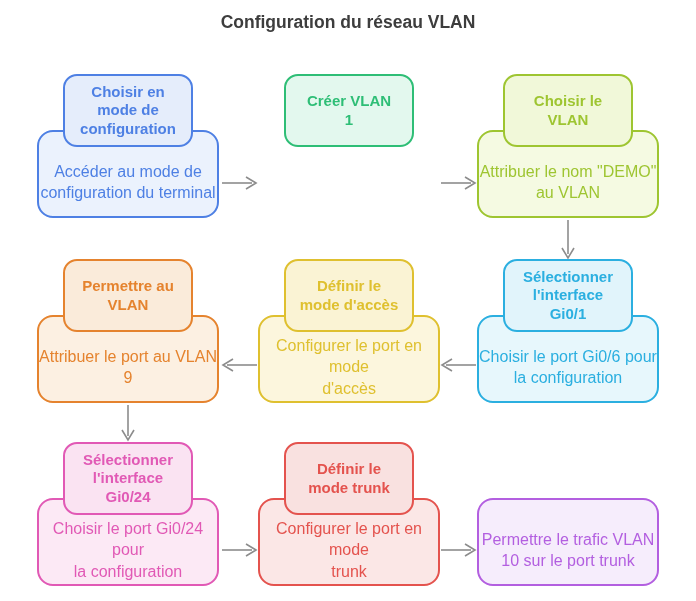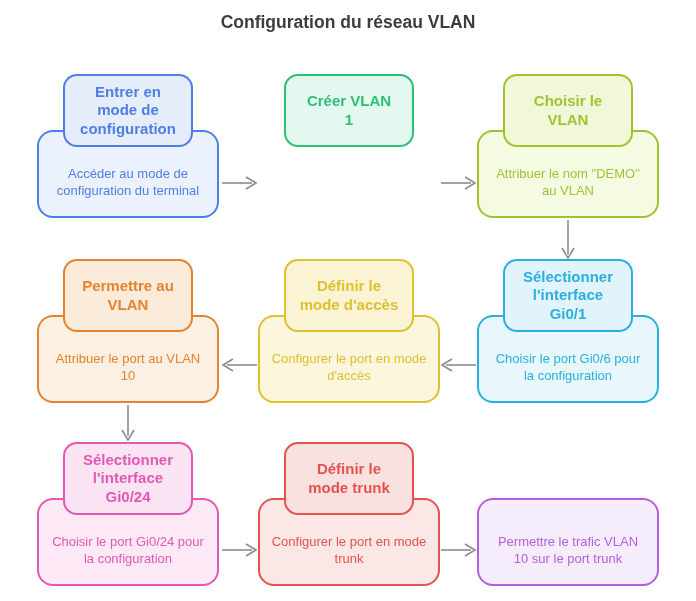--- a/index.html
+++ b/index.html
@@ -41,21 +41,21 @@
     border:2px solid var(--c,#888);
     background:var(--fill2,#f5f5f5);
     border-radius:16px;
     z-index:1;
     display:flex;align-items:center;justify-content:center;
     text-align:center;
     padding-top:16px;
   }
   .desc-box span{
     white-space:pre-line;
-    font-size:13px;line-height:1.32;
+    font-size:16px;line-height:1.32;
     color:var(--c,#444);
   }
   
   .pos-1{left:37px;top:74px;}
   .pos-2{left:258px;top:74px;}
   .pos-3{left:477px;top:74px;}
   .pos-4{left:477px;top:259px;}
   .pos-5{left:258px;top:259px;}
   .pos-6{left:37px;top:259px;}
   .pos-7{left:37px;top:442px;}
@@ -106,21 +106,21 @@
       </g>
     </g>
   </svg>
 
   <div class="node pos-1" style="--c: #4e80e4; --fill: #e5edfb; --fill2: #ebf2fd;">
     <div class="desc-box">
       <span>Accéder au mode de
 configuration du terminal</span>
     </div>
     <div class="title-box">
-      <span>Entrer en
+      <span>Choisir en
 mode de
 configuration</span>
     </div>
   </div>
 
   <div class="node pos-2" style="--c: #2ebe76; --fill: #e3f8ee; --fill2: #e9faf1;">
     <div class="title-box">
       <span>Créer VLAN
 1</span>
     </div>
@@ -156,21 +156,21 @@
     </div>
     <div class="title-box">
       <span>Définir le
 mode d'accès</span>
     </div>
   </div>
 
   <div class="node pos-6" style="--c: #e5832e; --fill: #faebda; --fill2: #fcf0e2;">
     <div class="desc-box">
       <span>Attribuer le port au VLAN
-10</span>
+9</span>
     </div>
     <div class="title-box">
       <span>Permettre au
 VLAN</span>
     </div>
   </div>
 
   <div class="node pos-7" style="--c: #e159b5; --fill: #fae3f2; --fill2: #fce9f5;">
     <div class="desc-box">
       <span>Choisir le port Gi0/24 pour

